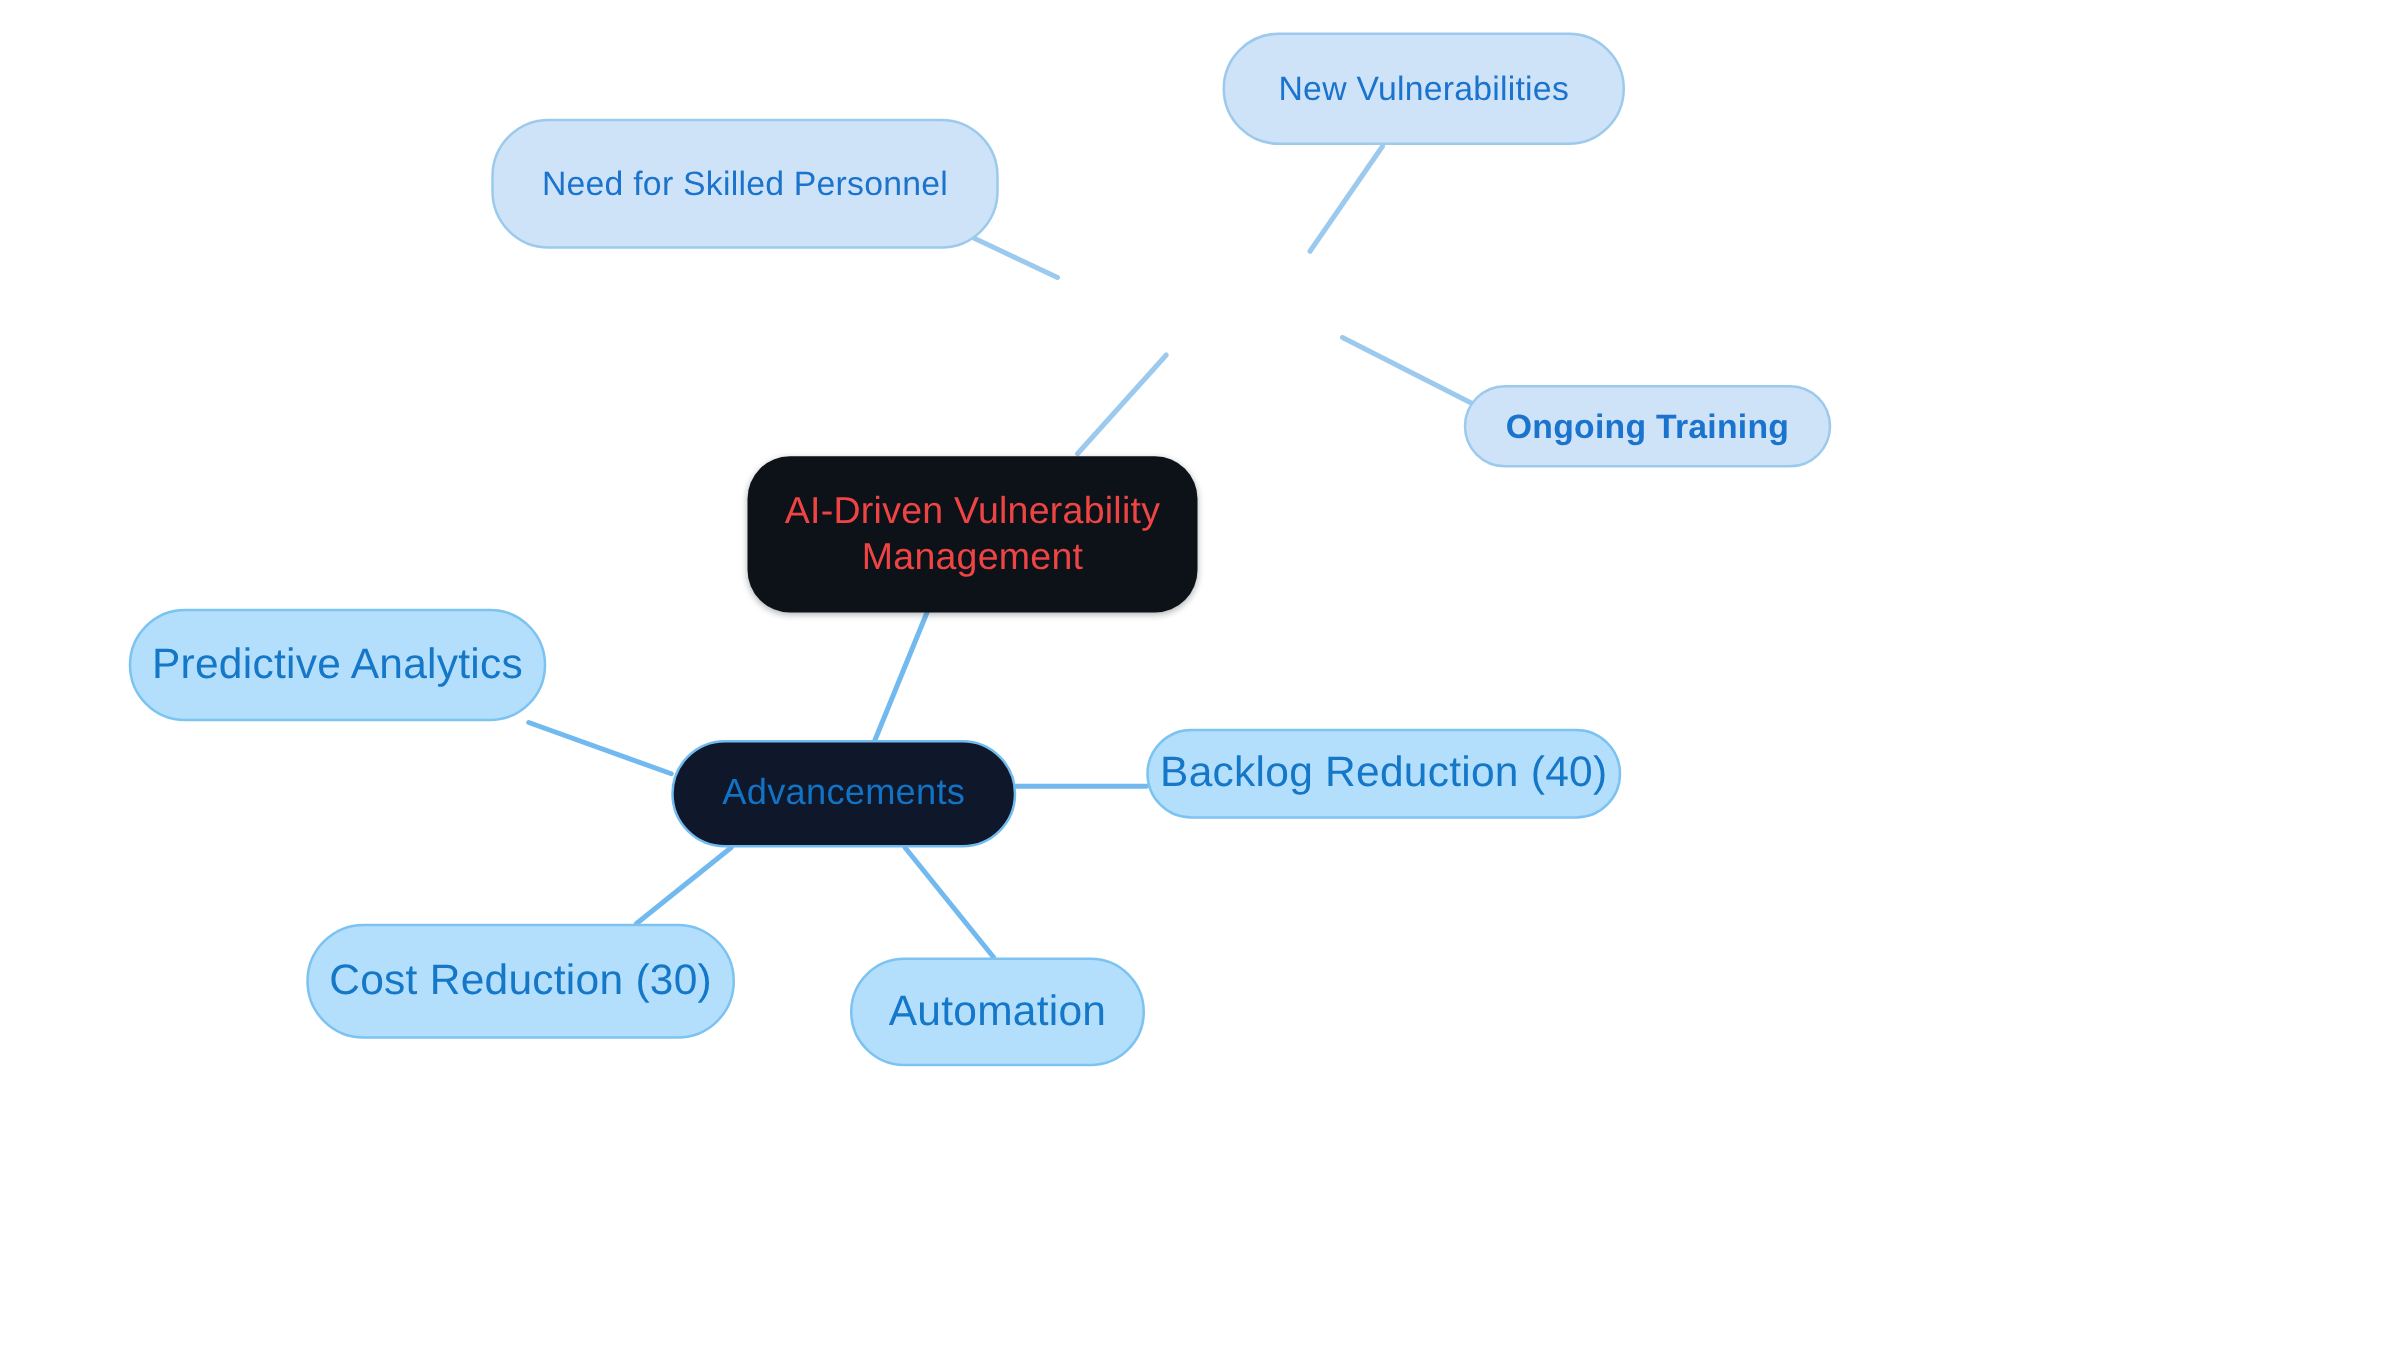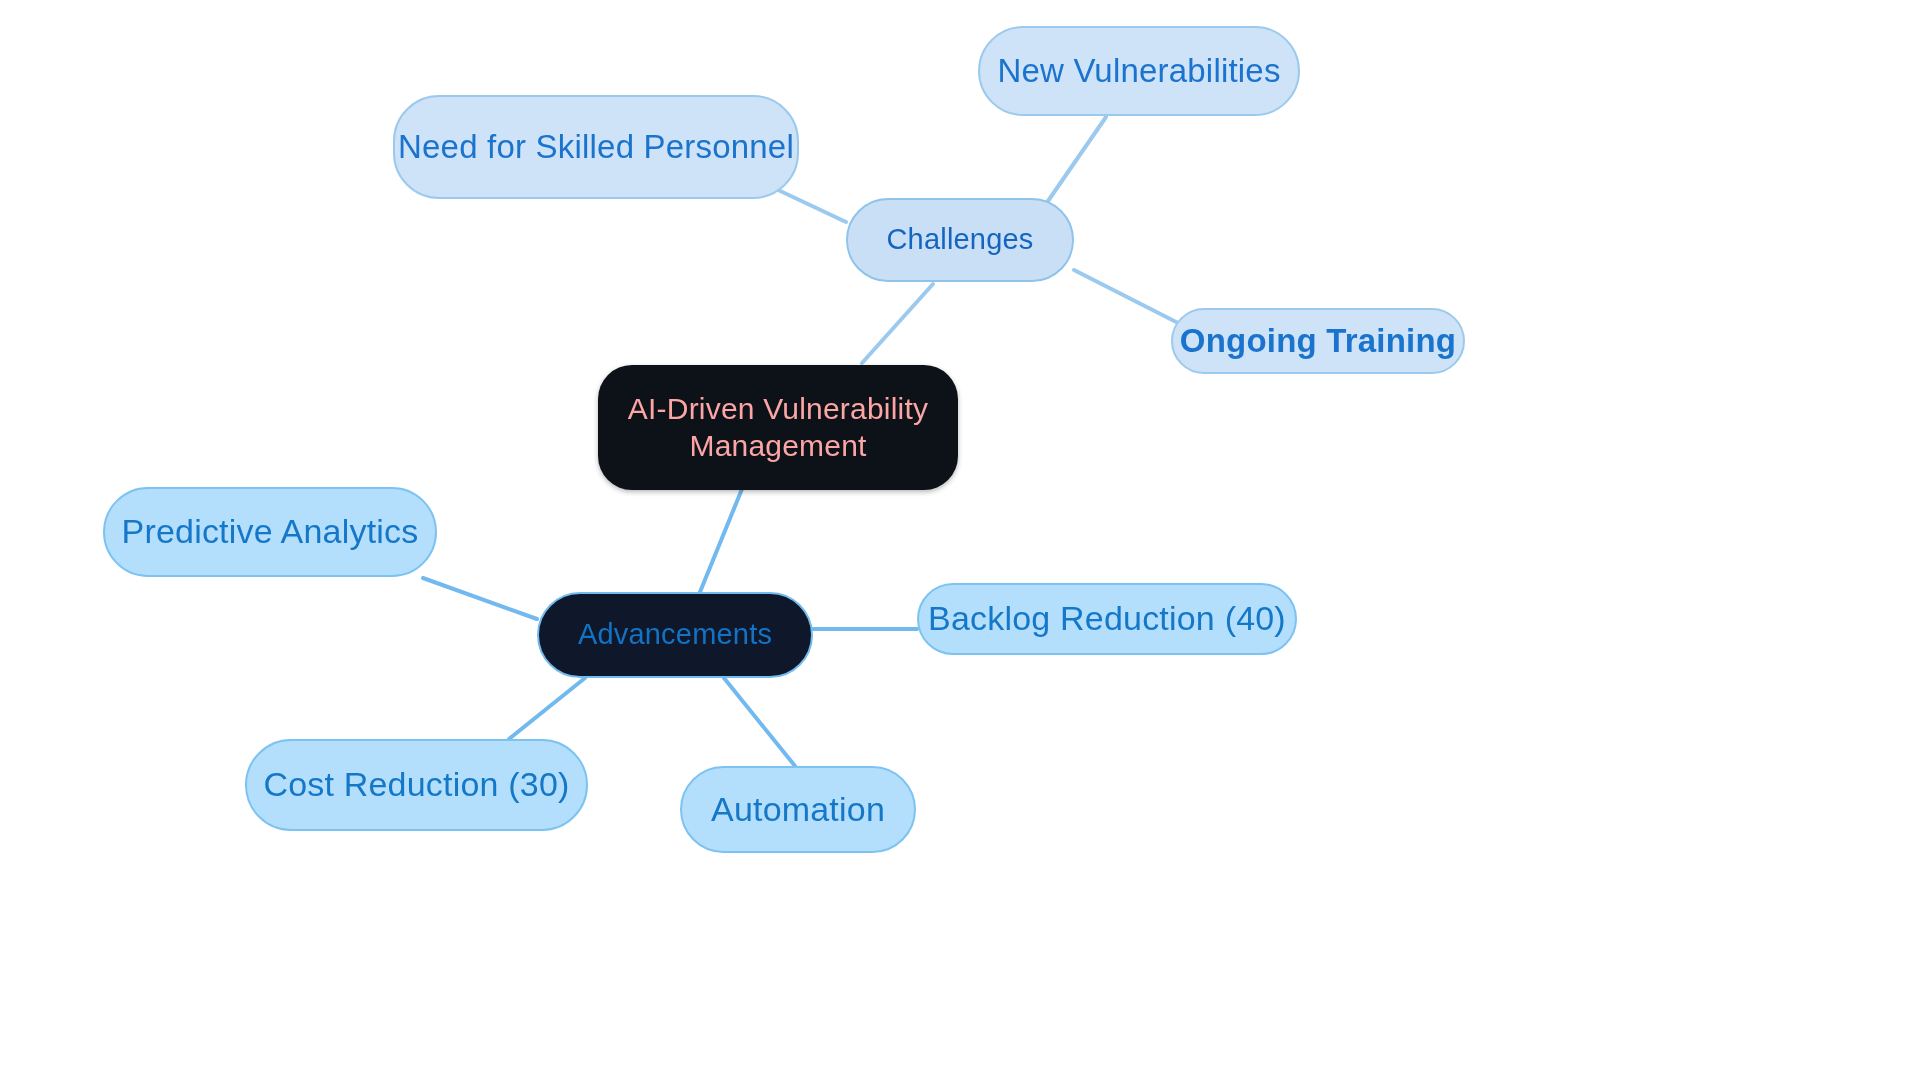--- a/index.html
+++ b/index.html
@@ -29,40 +29,40 @@
     display: flex;
     align-items: center;
     justify-content: center;
     text-align: center;
     line-height: 1.22;
     white-space: pre-line;
     letter-spacing: 0.2px;
   }
   .node.root {
     background: #0d1219;
-    color: #fca5a5;
+    color: #ef4444;
     border: none;
     border-radius: 34px;
     font-size: 30px;
     font-weight: 400;
     box-shadow: 0 2px 5px rgba(10,16,24,0.30);
   }
   .node.branch-a {
     background: #c8dff6;
     border: 2px solid #8fc3ea;
     color: #1565c0;
     border-radius: 46px;
     font-size: 29px;
   }
   .node.leaf-a {
     background: #cee2f8;
     border: 2px solid #9ccaed;
     color: #1a73cd;
     border-radius: 46px;
-    font-size: 33px;
+    font-size: 27px;
   }
   .node.branch-b {
     background: #0f172a;
     border: 2px solid #72bbef;
     color: #1272c4;
     border-radius: 46px;
     font-size: 29px;
   }
   .node.leaf-b {
     background: #b4dffc;
@@ -85,21 +85,20 @@
     <line stroke-linecap="round" x1="742" y1="489" x2="700" y2="592" stroke="#72b9ef" stroke-width="4"></line>
     <line stroke-linecap="round" x1="537" y1="619" x2="423" y2="578" stroke="#72b9ef" stroke-width="4"></line>
     <line stroke-linecap="round" x1="813" y1="629" x2="917" y2="629" stroke="#72b9ef" stroke-width="4"></line>
     <line stroke-linecap="round" x1="585" y1="678" x2="509" y2="739" stroke="#72b9ef" stroke-width="4"></line>
     <line stroke-linecap="round" x1="724" y1="678" x2="795" y2="766" stroke="#72b9ef" stroke-width="4"></line>
   </svg>
 
   <div class="node root" style="left: 598px; top: 365px; width: 360px; height: 125px;">AI-Driven Vulnerability
 Management</div>
 
-  <div class="node branch-a" style="left: 846px; top: 198px; width: 228px; height: 84px;">Challenges</div>
 
   <div class="node leaf-a" style="left: 978px; top: 26px; width: 322px; height: 90px;">New Vulnerabilities</div>
 
   <div class="node leaf-a" style="left: 393px; top: 95px; width: 406px; height: 104px;">Need for Skilled Personnel</div>
 
   <div class="node leaf-a" style="left: 1171px; top: 308px; width: 294px; height: 66px; font-weight: bold;">Ongoing Training</div>
 
   <div class="node branch-b" style="left: 537px; top: 592px; width: 276px; height: 86px;">Advancements</div>
 
   <div class="node leaf-b" style="left: 103px; top: 487px; width: 334px; height: 90px;">Predictive Analytics</div>

